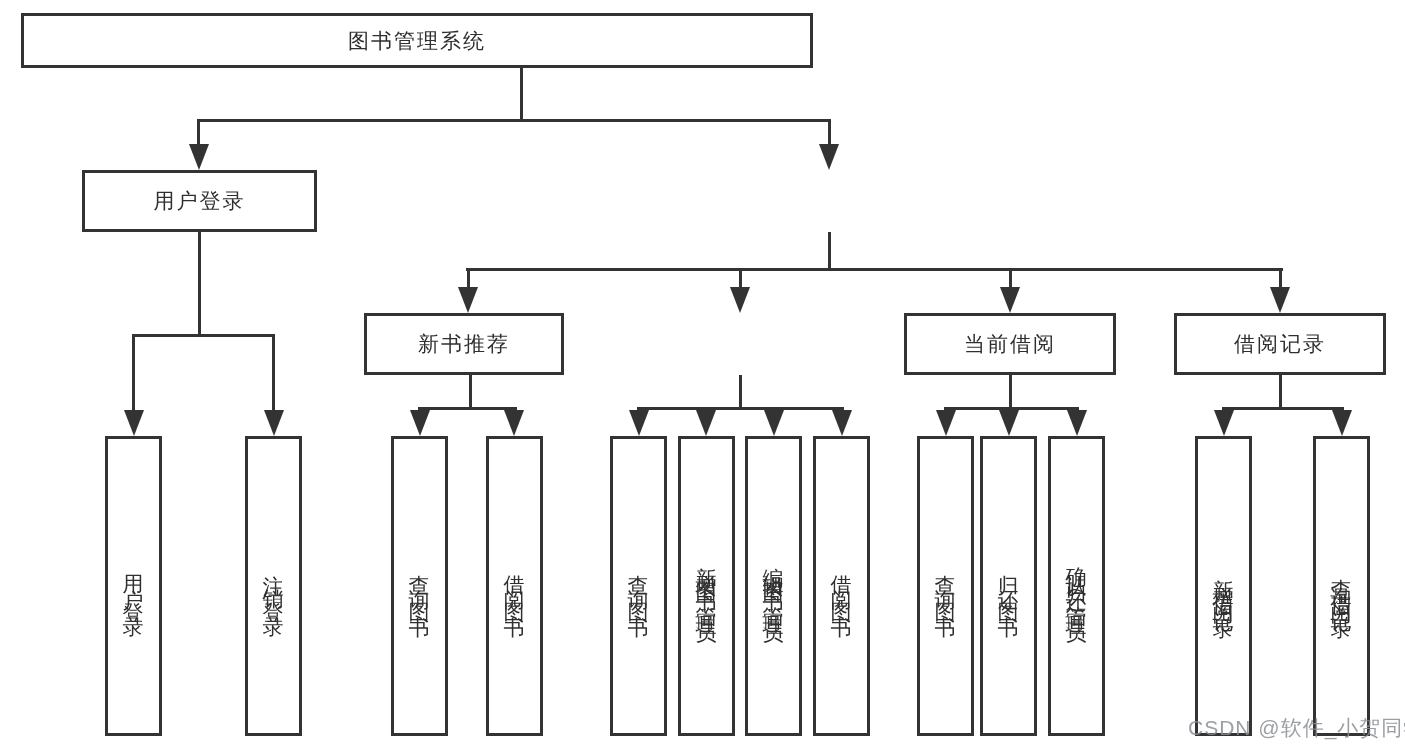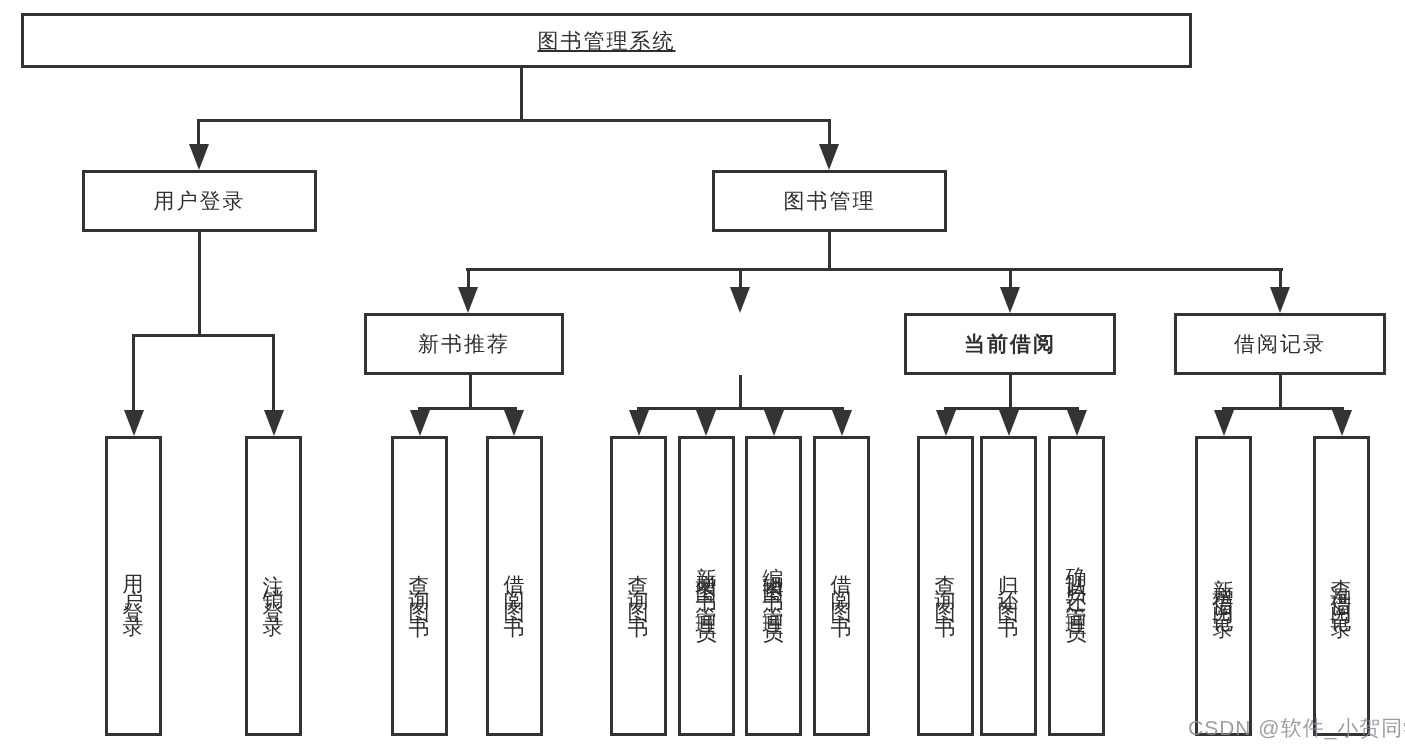--- a/index.html
+++ b/index.html
@@ -62,36 +62,33 @@
     letter-spacing:1px;
     z-index:10;
     white-space:nowrap;
   }
 </style>
 </head>
 <body>
 
 <div id="canvas">
 
-  <div class="box" style="left:21px;top:13px;width:1171px;height:55px;text-decoration:underline;">
+  <div class="box" style="left:21px;top:13px;width:792px;height:55px;">
     <span>图书管理系统</span>
   </div>
 
   <div class="vline" style="left:520px;top:68px;height:54px;"></div>
   <div class="hline" style="left:197px;top:119px;width:634px;"></div>
   <div class="vline" style="left:197px;top:119px;height:28px;"></div>
   <div class="arrow" style="left:189px;top:144px;"></div>
   <div class="vline" style="left:828px;top:119px;height:28px;"></div>
   <div class="arrow" style="left:819px;top:144px;"></div>
 
   <div class="box" style="left:82px;top:170px;width:235px;height:62px;">
     <span>用户登录</span>
-  </div>
-  <div class="box" style="left:712px;top:170px;width:235px;height:62px;">
-    <span>图书管理</span>
   </div>
 
   <div class="vline" style="left:198px;top:232px;height:104px;"></div>
   <div class="hline" style="left:132px;top:334px;width:143px;"></div>
   <div class="vline" style="left:132px;top:334px;height:80px;"></div>
   <div class="arrow" style="left:124px;top:410px;"></div>
   <div class="vline" style="left:272px;top:334px;height:80px;"></div>
   <div class="arrow" style="left:264px;top:410px;"></div>
 
   <div class="vline" style="left:828px;top:232px;height:39px;"></div>
@@ -101,21 +98,21 @@
   <div class="vline" style="left:739px;top:268px;height:22px;"></div>
   <div class="arrow" style="left:730px;top:287px;"></div>
   <div class="vline" style="left:1009px;top:268px;height:22px;"></div>
   <div class="arrow" style="left:1000px;top:287px;"></div>
   <div class="vline" style="left:1279px;top:268px;height:22px;"></div>
   <div class="arrow" style="left:1270px;top:287px;"></div>
 
   <div class="box" style="left:364px;top:313px;width:200px;height:62px;">
     <span>新书推荐</span>
   </div>
-  <div class="box" style="left:904px;top:313px;width:212px;height:62px;font-weight:bold;">
+  <div class="box" style="left:904px;top:313px;width:212px;height:62px;">
     <span>当前借阅</span>
   </div>
   <div class="box" style="left:1174px;top:313px;width:212px;height:62px;">
     <span>借阅记录</span>
   </div>
 
   <div class="vline" style="left:469px;top:375px;height:35px;"></div>
   <div class="hline" style="left:418px;top:407px;width:99px;"></div>
   <div class="vline" style="left:418px;top:407px;height:7px;"></div>
   <div class="arrow" style="left:410px;top:410px;"></div>

